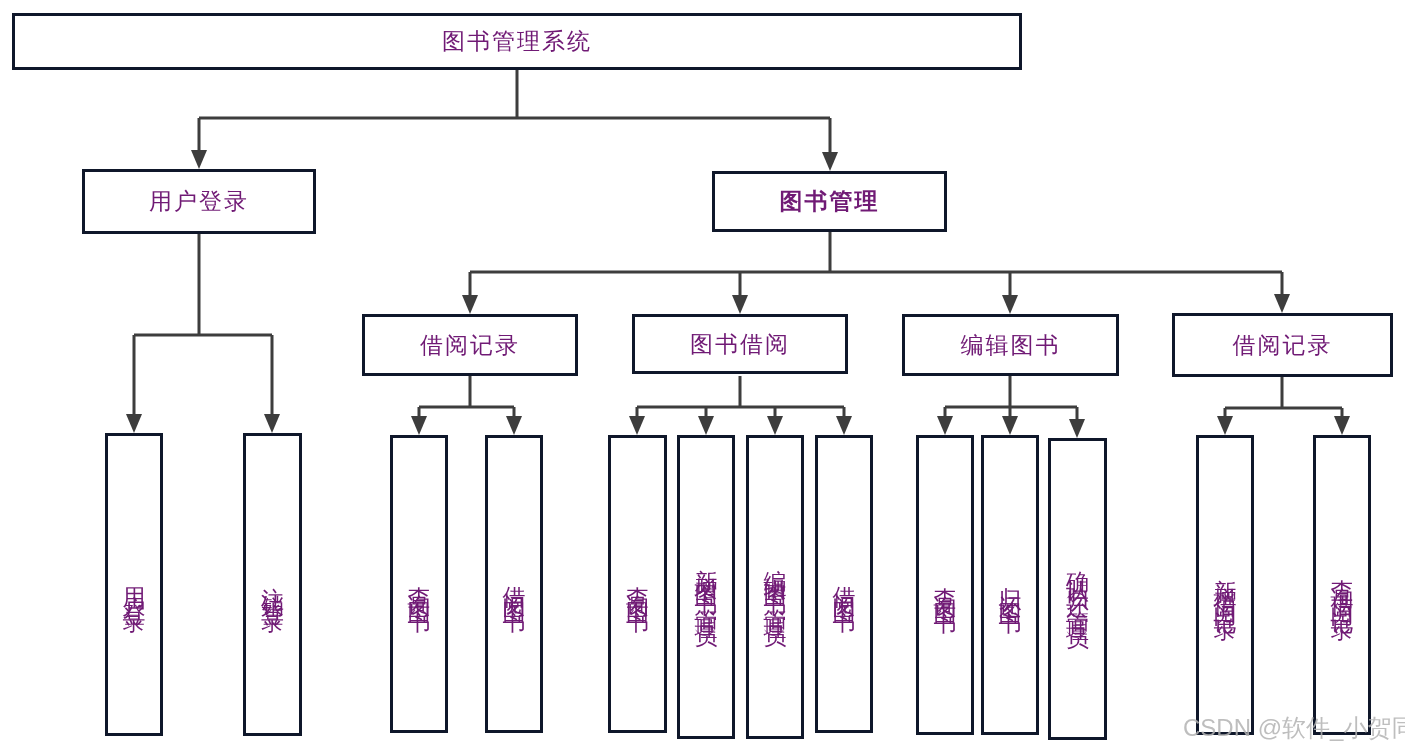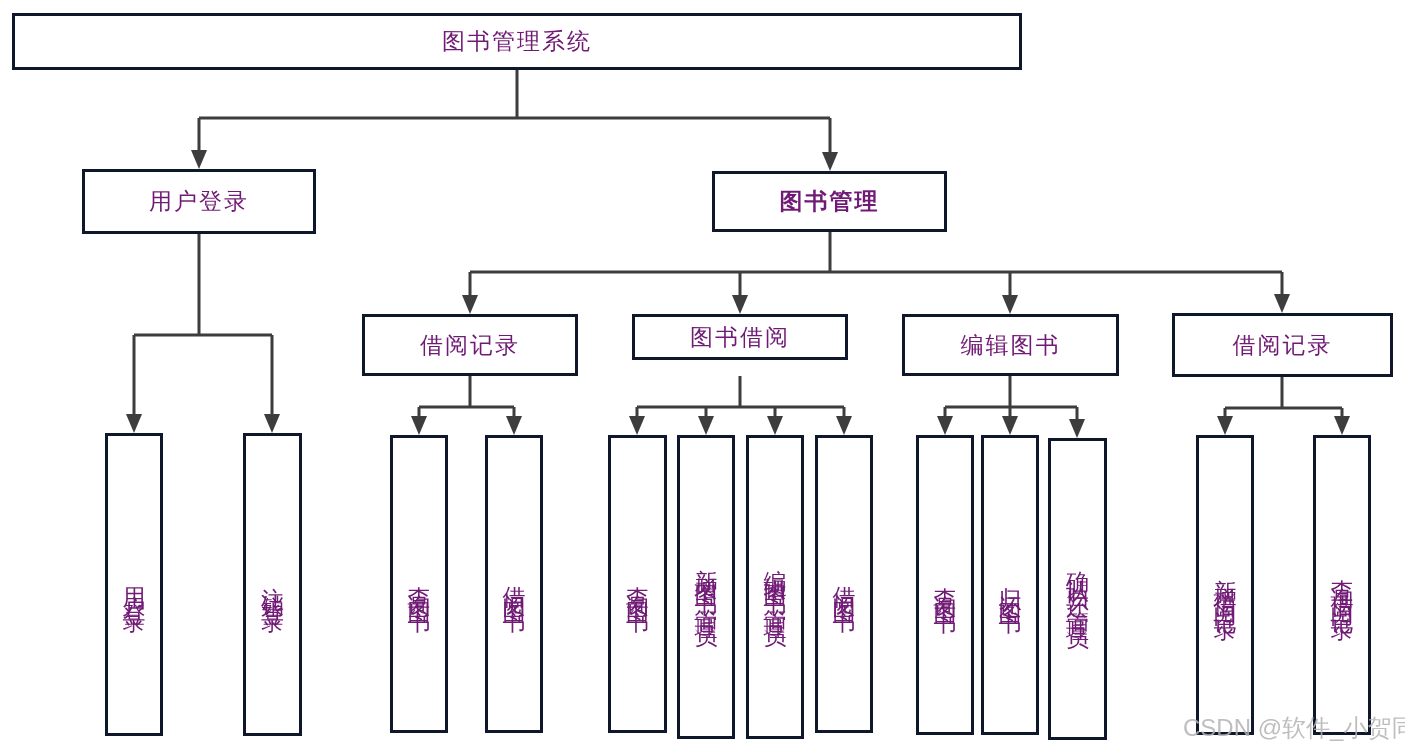--- a/index.html
+++ b/index.html
@@ -114,21 +114,21 @@
   <div class="node h" style="left:82px; top:169px; width:234px; height:65px;">
     <span class="lbl">用户登录</span>
   </div>
   <div class="node h" style="left:712px; top:171px; width:235px; height:61px;font-weight:bold;">
     <span class="lbl">图书管理</span>
   </div>
 
   <div class="node h" style="left:362px; top:314px; width:216px; height:62px;">
     <span class="lbl">借阅记录</span>
   </div>
-  <div class="node h" style="left:632px; top:314px; width:216px; height:46px;">
+  <div class="node h" style="left:632px; top:314px; width:216px; height:60px;">
     <span class="lbl">图书借阅</span>
   </div>
   <div class="node h" style="left:902px; top:314px; width:217px; height:62px;">
     <span class="lbl">编辑图书</span>
   </div>
   <div class="node h" style="left:1172px; top:313px; width:221px; height:64px;">
     <span class="lbl">借阅记录</span>
   </div>
 
   <div class="node v" style="left:105px; top:433px; width:58px; height:303px;">

